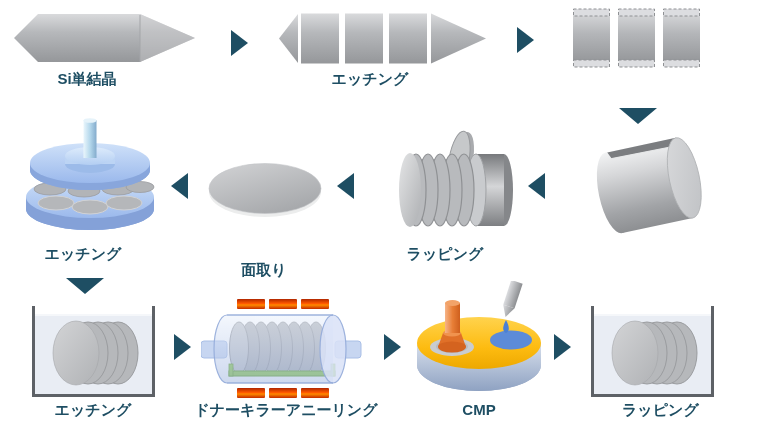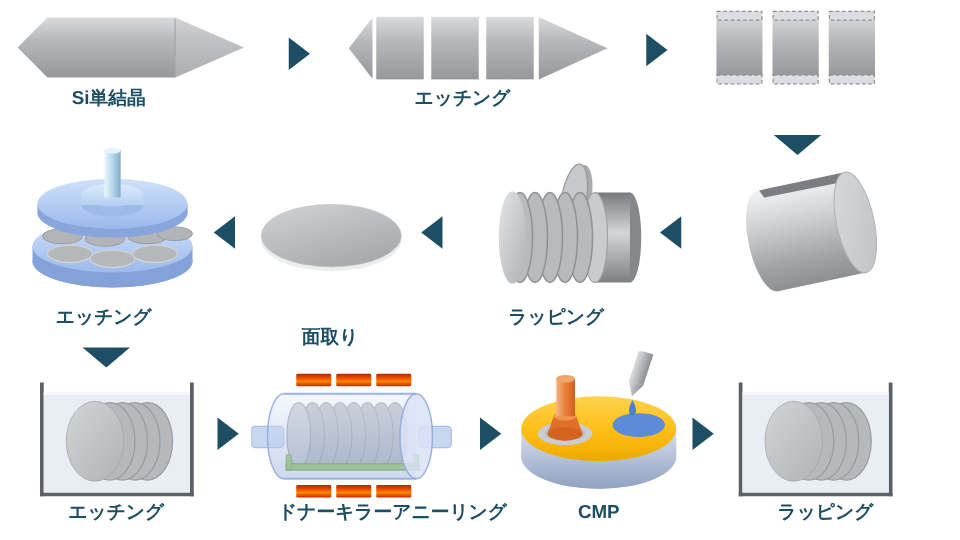--- a/index.html
+++ b/index.html
@@ -275,21 +275,21 @@
       <path d="M26,22 A13,34 0 0 0 26,90" fill="none" stroke="#93abd9" stroke-width="1.2" opacity="0.9"></path>
 
       <rect x="36" y="6" width="28" height="10" rx="1" fill="url(#g14)"></rect>
       <rect x="68" y="6" width="28" height="10" rx="1" fill="url(#g14)"></rect>
       <rect x="100" y="6" width="28" height="10" rx="1" fill="url(#g14)"></rect>
       <rect x="36" y="95" width="28" height="10" rx="1" fill="url(#g14)"></rect>
       <rect x="68" y="95" width="28" height="10" rx="1" fill="url(#g14)"></rect>
       <rect x="100" y="95" width="28" height="10" rx="1" fill="url(#g14)"></rect>
     </svg>
   </div>
-  <div class="step-label" style="left:192px;top:401px;width:188px;margin-left:28px;">ドナーキラーアニーリング</div>
+  <div class="step-label" style="left:192px;top:401px;width:188px;">ドナーキラーアニーリング</div>
 
   <div class="arr r" style="left:384px;top:334px;"></div>
 
   <div class="icon" style="left:412px;top:281px;">
     <svg width="146" height="117" viewBox="0 0 146 117">
       <defs>
         <linearGradient id="g15" x1="0" y1="0" x2="0" y2="1">
           <stop offset="0" stop-color="#ffd34d"></stop>
             <stop offset="0.6" stop-color="#fdbb10"></stop>
             <stop offset="1" stop-color="#eda800"></stop>

